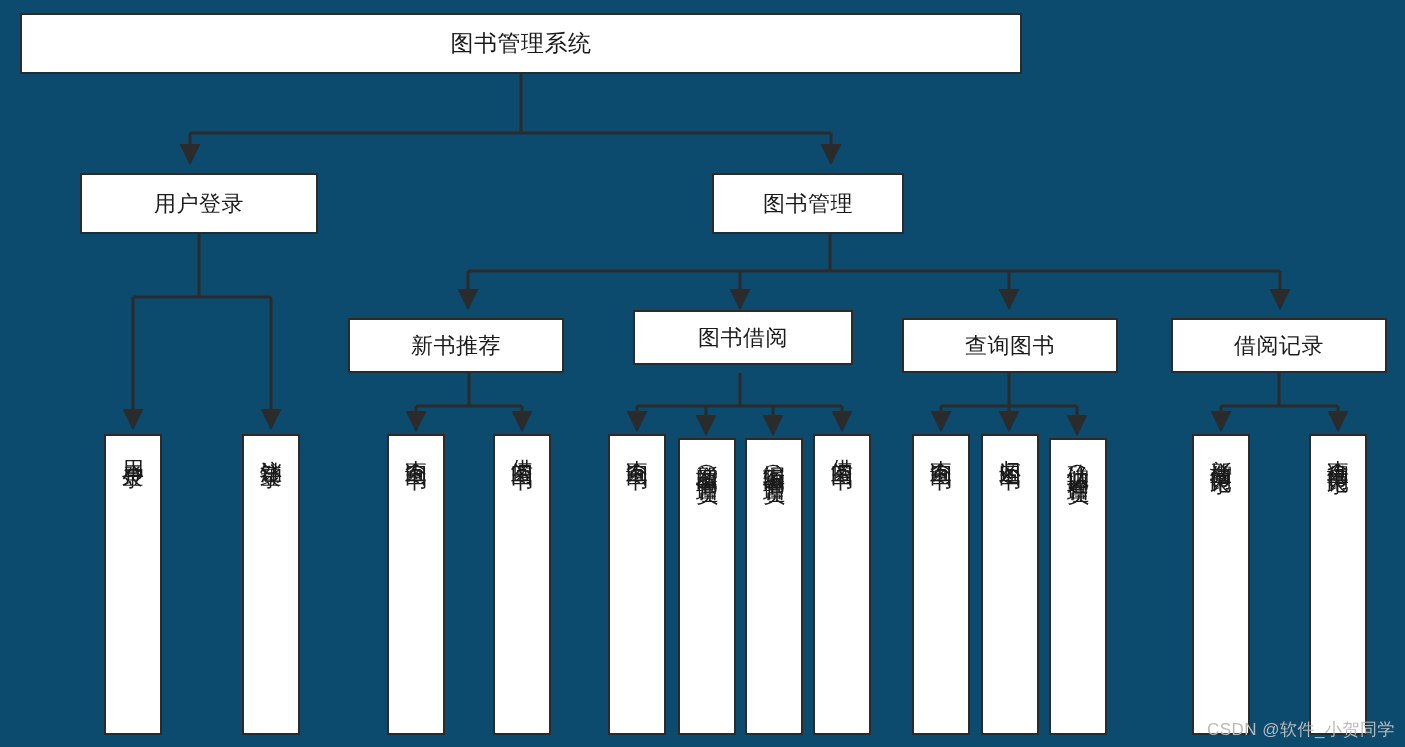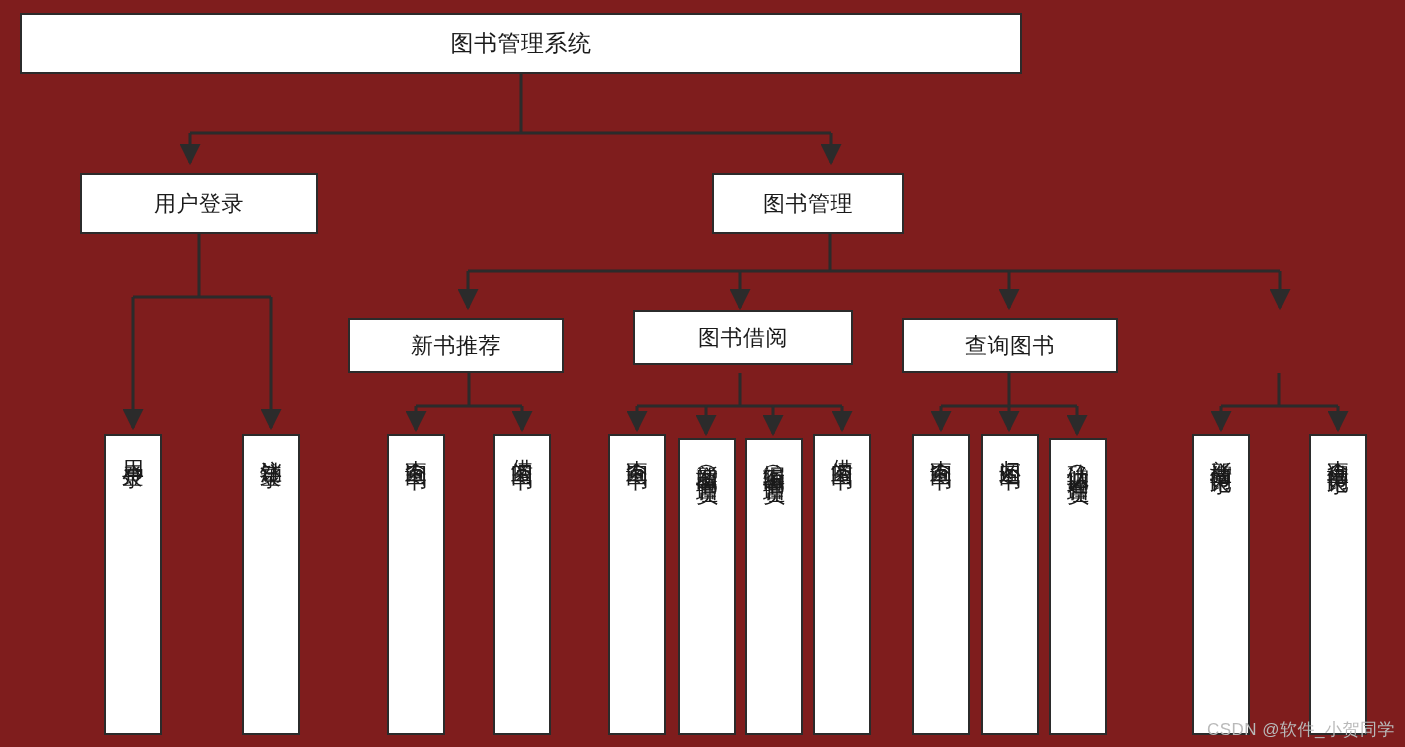--- a/index.html
+++ b/index.html
@@ -7,21 +7,21 @@
     padding: 0;
     background: #ffffff;
   }
   body {
     font-family: "Liberation Sans", "DejaVu Sans", sans-serif;
   }
   #canvas {
     position: relative;
     width: 1405px;
     height: 747px;
-    background: #7f1d1d;
+    background: #0c4a6e;
     overflow: hidden;
   }
   #edges {
     position: absolute;
     left: 0;
     top: 0;
     width: 1405px;
     height: 747px;
     pointer-events: none;
   }
@@ -141,20 +141,23 @@
   </div>
 
   <div class="node horiz" style="left:633px; top:310px; width:220px; height:55px;">
     <span class="label">图书借阅</span>
   </div>
 
   <div class="node horiz" style="left:902px; top:318px; width:216px; height:55px;">
     <span class="label">查询图书</span>
   </div>
 
+  <div class="node horiz" style="left:1171px; top:318px; width:216px; height:55px;">
+    <span class="label">借阅记录</span>
+  </div>
 
   <div class="node vert" style="left:104px; top:434px; width:58px; height:301px;">
     <span class="label">用户登录</span>
   </div>
 
   <div class="node vert" style="left:242px; top:434px; width:58px; height:301px;">
     <span class="label">注销登录</span>
   </div>
 
   <div class="node vert" style="left:387px; top:434px; width:58px; height:301px;">

